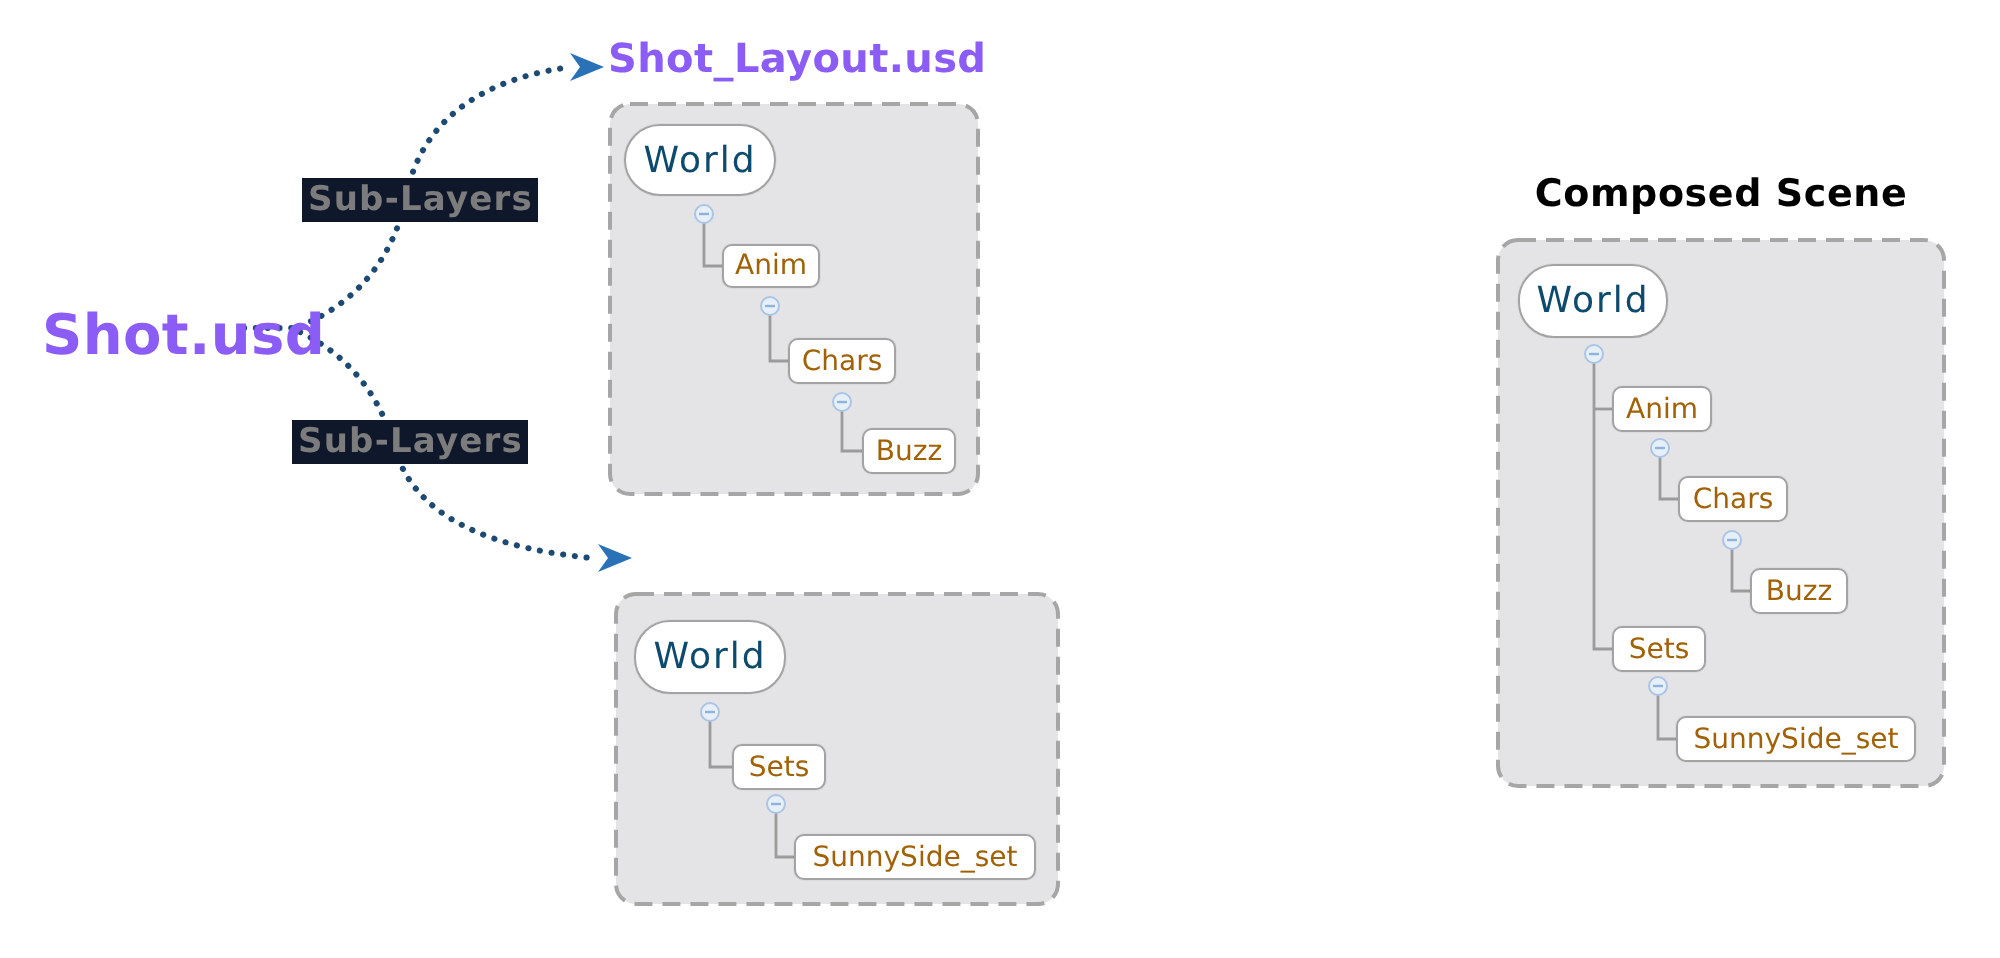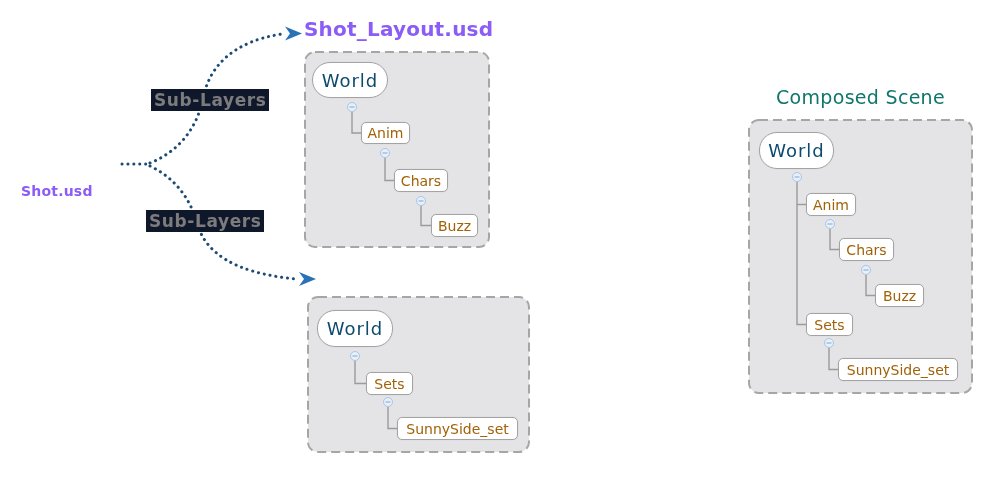--- a/index.html
+++ b/index.html
@@ -28,21 +28,21 @@
   .file-title{
     position:absolute;z-index:3;font-weight:bold;color:#8b5cf6;
     font-size:20px;white-space:nowrap;letter-spacing:0.2px;
   }
   .sub-label{
     position:absolute;z-index:3;font-weight:bold;color:#7c7c7c;
     font-size:17px;letter-spacing:0.6px;background:#0f172a;
     padding:1px 3px;white-space:nowrap;
   }
   .composed-title{
-    position:absolute;z-index:3;font-weight:normal;color:#0f766e;
+    position:absolute;z-index:3;font-weight:bold;color:#000000;
     font-size:19px;text-align:center;letter-spacing:0.3px;
   }
 </style>
 </head>
 <body>
 
 <div id="stage">
 
   <svg id="overlay" width="1000" height="479" viewBox="0 0 1000 479">
 
@@ -108,21 +108,21 @@
         <circle class="expander-circle" cx="866" cy="270" r="4.5"></circle>
           <line class="expander-minus" x1="863.5" y1="270" x2="868.5" y2="270"></line>
       </g>
       <g>
         <circle class="expander-circle" cx="829" cy="343" r="4.5"></circle>
           <line class="expander-minus" x1="826.5" y1="343" x2="831.5" y2="343"></line>
       </g>
     </g>
   </svg>
 
-  <div class="file-title" style="left:21px;top:151px;font-size:14px;margin-top:32px;">Shot.usd</div>
+  <div class="file-title" style="left:21px;top:151px;font-size:28px;">Shot.usd</div>
 
   <div class="sub-label" style="left:151px;top:89px;">Sub-Layers</div>
   <div class="sub-label" style="left:146px;top:210px;">Sub-Layers</div>
 
   <div class="file-title" style="left:304px;top:17px;">Shot_Layout.usd</div>
   <div class="composed-title" style="left:749px;top:86px;width:223px;">Composed Scene</div>
 
   <div class="node node-lg" style="left:312px;top:62px;width:76px;height:36px;">World</div>
   <div class="node" style="left:361px;top:122px;width:49px;height:22px;">Anim</div>
   <div class="node" style="left:394px;top:169px;width:54px;height:23px;">Chars</div>

